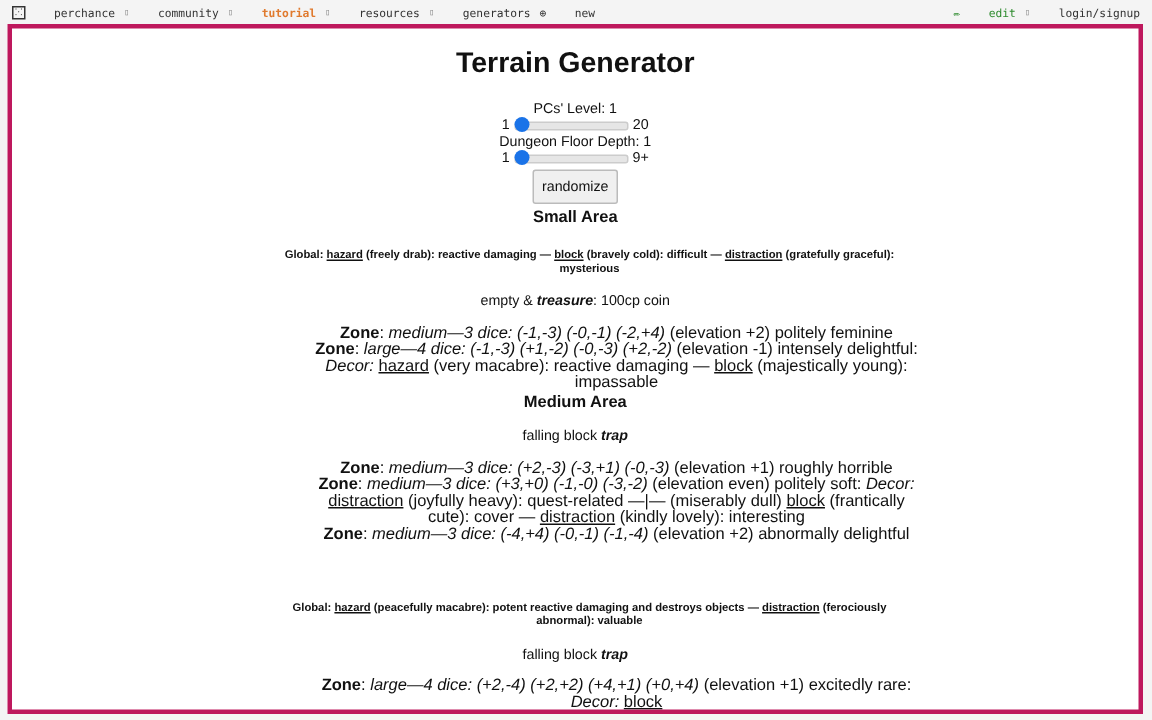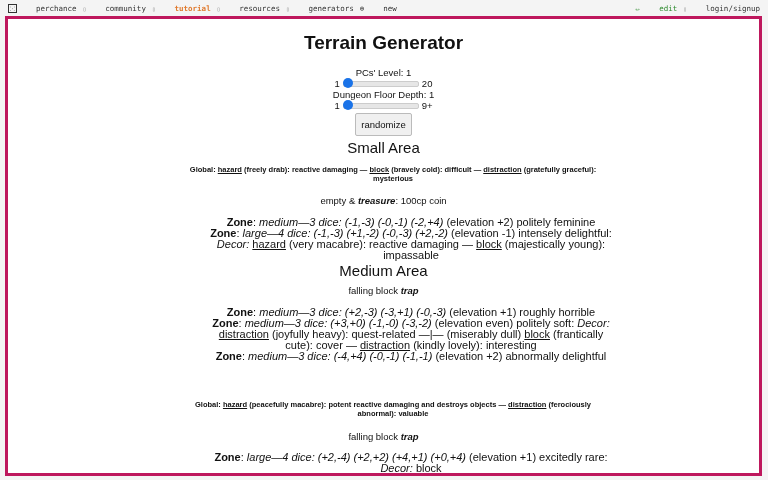--- a/index.html
+++ b/index.html
@@ -42,21 +42,21 @@
     border:1px solid #ccc;
   }
   .slider .thumb {
     position:absolute; left:-1px; top:-4px; width:10px; height:10px; border-radius:50%;
     background:#1a73e8;
   }
   .rand-btn {
     display:inline-block; margin-top:2px; padding:5px 5px; font-size:9.5px;
     border:1px solid #bbb; background:#f0f0f0; border-radius:2px; cursor:pointer;
   }
-  .sec-title { position:absolute; left:0; right:0; font-size:15px; font-weight:normal;text-align:center; }
+  .sec-title { position:absolute; left:0; right:0; font-size:11px; font-weight:bold;text-align:center; }
   .global { position:absolute; left:180px; width:410px; font-size:7.5px; font-weight:bold; line-height:9px; }
   .feature { position:absolute; left:0; right:0; font-size:9.5px; }
   .zones { position:absolute; left:198px; width:410px; font-size:11px; line-height:11px; }
   .u { text-decoration:underline; }
   .i { font-style:italic;margin-top:12px; }
   .b { font-weight:bold; }
 </style>
 </head>
 <body>
 
@@ -128,21 +128,21 @@
   <div class="zones" style="top:198px">
     <div><span class="b">Zone</span>: <span class="i">medium—3 dice: (-1,-3) (-0,-1) (-2,+4)</span><span> (elevation +2) politely feminine</span></div>
     <div><span class="b">Zone</span>: <span class="i">large—4 dice: (-1,-3) (+1,-2) (-0,-3) (+2,-2)</span><span> (elevation -1) intensely delightful: </span><span class="i">Decor:</span> <span class="u">hazard</span><span> (very macabre): reactive damaging — </span><span class="u">block</span><span> (majestically young): impassable</span></div>
   </div>
 
   <div class="sec-title" style="top:243px">Medium Area</div>
   <div class="feature" style="top:266px"><span>falling block </span><span class="i b">trap</span></div>
   <div class="zones" style="top:288px">
     <div><span class="b">Zone</span>: <span class="i">medium—3 dice: (+2,-3) (-3,+1) (-0,-3)</span><span> (elevation +1) roughly horrible</span></div>
     <div><span class="b">Zone</span>: <span class="i">medium—3 dice: (+3,+0) (-1,-0) (-3,-2)</span><span> (elevation even) politely soft: </span><span class="i">Decor:</span> <span class="u">distraction</span><span> (joyfully heavy): quest-related —|— (miserably dull) </span><span class="u">block</span><span> (frantically cute): cover — </span><span class="u">distraction</span><span> (kindly lovely): interesting</span></div>
-    <div><span class="b">Zone</span>: <span class="i">medium—3 dice: (-4,+4) (-0,-1) (-1,-1)</span><span> (elevation +2) abnormally delightful</span></div>
+    <div><span class="b">Zone</span>: <span class="i">medium—3 dice: (-4,+4) (-0,-1) (-1,-4)</span><span> (elevation +2) abnormally delightful</span></div>
   </div>
 
   <div class="global" style="top:381px"><span>Global</span>: <span class="u">hazard</span><span> (peacefully macabre): potent reactive damaging and destroys objects — </span><span class="u">distraction</span><span> (ferociously abnormal): valuable</span></div>
   <div class="feature" style="top:412px"><span>falling block </span><span class="i b">trap</span></div>
   <div class="zones" style="top:433px">
     <div><span class="b">Zone</span>: <span class="i">large—4 dice: (+2,-4) (+2,+2) (+4,+1) (+0,+4)</span><span> (elevation +1) excitedly rare: </span><span class="i">Decor:</span> <span class="u">block</span></div>
   </div>
 </div>
 
 </body></html>

